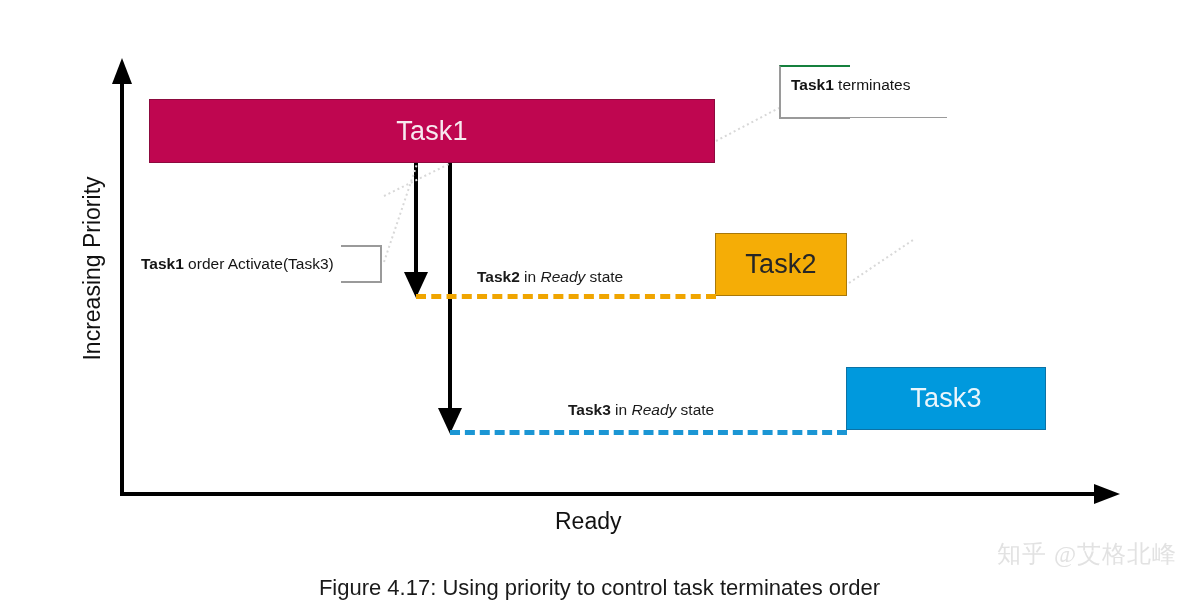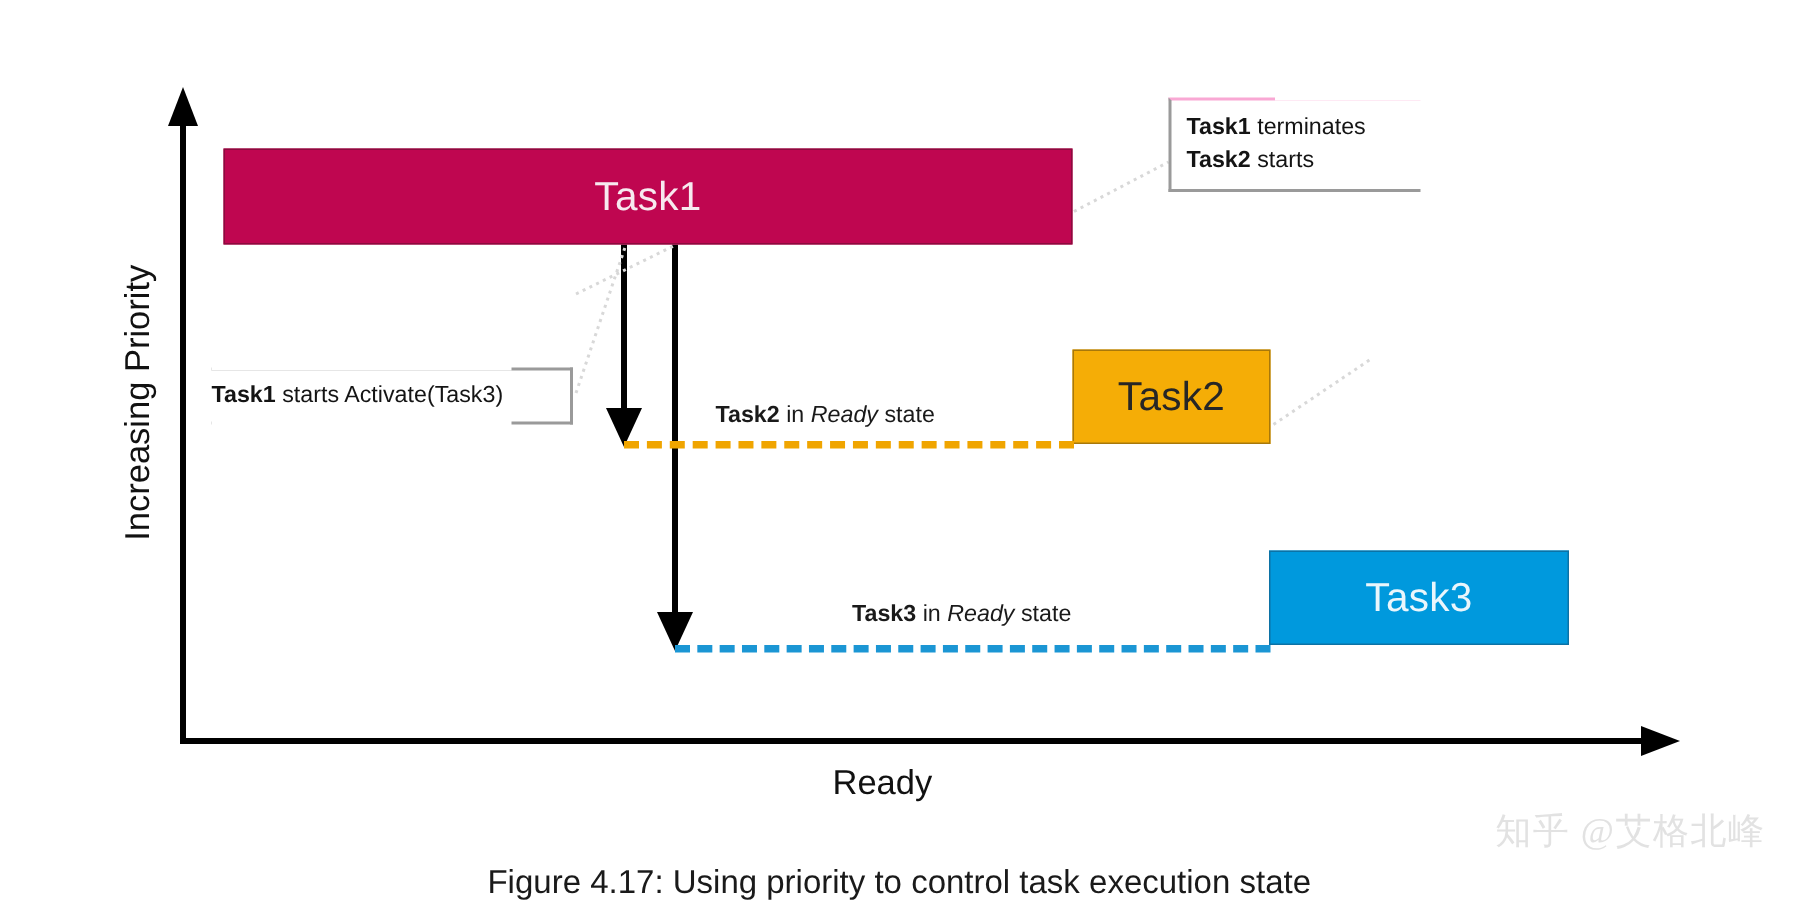--- a/index.html
+++ b/index.html
@@ -104,23 +104,23 @@
   
   .callout.bracket-right {
     border-right: 2px solid #9a9a9a;
     border-top: 2px solid #9a9a9a;
     border-bottom: 2px solid #9a9a9a;
     padding: 6px 8px 6px 0;
   }
   
   .callout.bracket-left {
     border-left: 2px solid #9a9a9a;
-    border-top: 2px solid #f9a8d4;
+    border-top: 2px solid #15803d;
     border-bottom: 2px solid #9a9a9a;
-    padding: 7px 0 7px 10px;
+    padding: 7px 0 21px 10px;
   }
   
   .callout.bracket-right::after,
   .callout.bracket-left::after { content: ""; }
 
   #callout-activate-task2 { left: 141px; top: 181px; width: 241px; }
   #callout-activate-task3 { left: 141px; top: 245px; width: 241px; }
   #callout-task1-term     { left: 779px; top: 65px;  width: 168px; }
   #callout-task2-term     { left: 913px; top: 199px; width: 168px; }
 
@@ -228,34 +228,33 @@
   </div>
 
   <div class="ready-caption" id="task3-ready-caption">
     <b>Task3</b><span> in </span><i>Ready</i><span> state</span>
   </div>
 
   <div class="stub" style="left:141px; top:179px; width:200px; height:4px;"></div>
   <div class="stub" style="left:141px; top:215px; width:200px; height:6px;"></div>
 
   <div class="callout bracket-right" id="callout-activate-task3">
-    <span class="line"><b>Task1</b><span> starts Activate(Task3)</span></span>
+    <span class="line"><b>Task1</b><span> order Activate(Task3)</span></span>
   </div>
   <div class="stub" style="left:141px; top:243px; width:200px; height:4px;"></div>
   <div class="stub" style="left:141px; top:279px; width:200px; height:6px;"></div>
 
   <div class="callout bracket-left" id="callout-task1-term">
     <span class="line"><b>Task1</b><span> terminates</span></span>
-    <span class="line"><b>Task2</b><span> starts</span></span>
   </div>
   <div class="stub" style="left:850px; top:63px; width:100px; height:4px;"></div>
   <div class="stub" style="left:850px; top:118px; width:100px; height:6px;"></div>
 
   <div class="stub" style="left:984px; top:197px; width:100px; height:4px;"></div>
   <div class="stub" style="left:984px; top:252px; width:100px; height:6px;"></div>
 
   <div id="y-axis-title">Increasing Priority</div>
   <div id="x-axis-title">Ready</div>
 
-  <div id="figure-caption">Figure 4.17: Using priority to control task execution state</div>
+  <div id="figure-caption">Figure 4.17: Using priority to control task terminates order</div>
   <div id="watermark">知乎 @艾格北峰</div>
 
 </div>
 
 </body></html>

